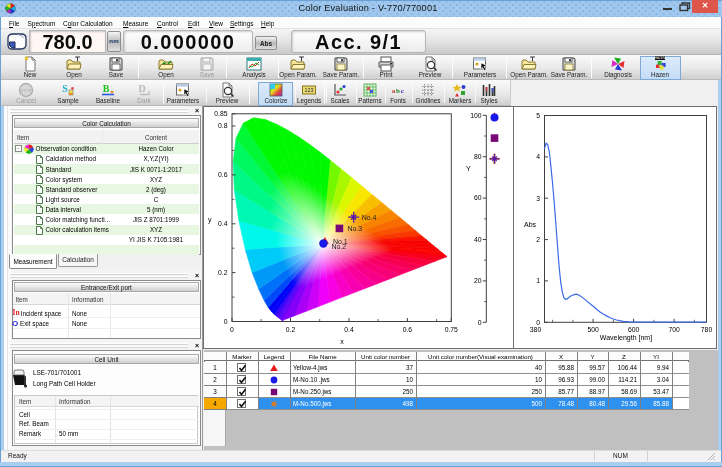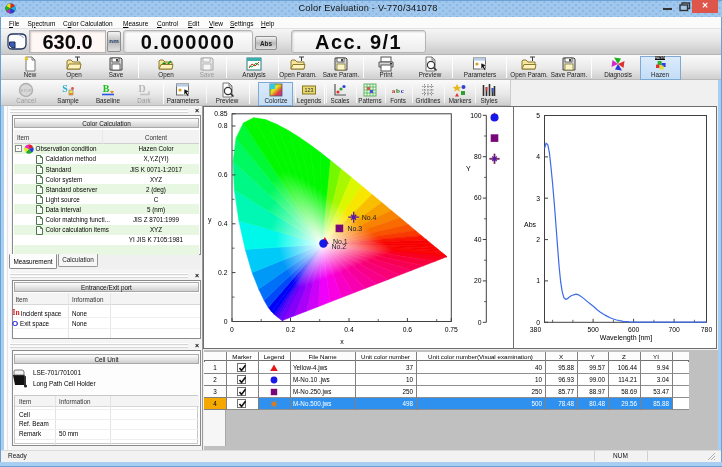--- a/index.html
+++ b/index.html
@@ -23,21 +23,21 @@
 
 <svg class="abs" style="left:5px;top:3px;" width="11" height="11" viewBox="0 0 11 11">
  <circle cx="5.5" cy="5.5" r="5" fill="#222"></circle>
  <path d="M5.5 5.5 L5.5 .5 A5 5 0 0 1 9.8 3 Z" fill="#e82020"></path>
  <path d="M5.5 5.5 L9.8 3 A5 5 0 0 1 9.8 8 Z" fill="#18b0e8"></path>
  <path d="M5.5 5.5 L9.8 8 A5 5 0 0 1 5.5 10.5 Z" fill="#2040e0"></path>
  <path d="M5.5 5.5 L5.5 10.5 A5 5 0 0 1 1.2 8 Z" fill="#b030c0"></path>
  <path d="M5.5 5.5 L1.2 8 A5 5 0 0 1 1.2 3 Z" fill="#20b020"></path>
  <path d="M5.5 5.5 L1.2 3 A5 5 0 0 1 5.5 .5 Z" fill="#e8e820"></path>
 </svg>
-<div class="abs" style="left:14px;top:3px;width:708px;text-align:center;font-size:9.2px;letter-spacing:0.2px;color:#111;">Color Evaluation - V-770/341078</div>
+<div class="abs" style="left:14px;top:3px;width:708px;text-align:center;font-size:9.2px;letter-spacing:0.2px;color:#111;">Color Evaluation - V-770/770001</div>
 <div class="abs" style="left:663px;top:8px;width:9px;height:2px;background:#333;"></div>
 <svg class="abs" style="left:679px;top:2px;" width="12" height="10" viewBox="0 0 12 10">
     <path d="M3 2.5 L3 1 L10.5 1 L10.5 6.5 L9 6.5" fill="none" stroke="#333" stroke-width="1.4"></path>
     <rect x="1" y="3" width="7.5" height="5.5" fill="#a0c8ee" stroke="#333" stroke-width="1.4"></rect>
   </svg>
 <div class="abs" style="left:692px;top:0;width:26px;height:13px;background:#dd5649;color:#fff;text-align:center;font-size:8px;line-height:12px;font-weight:bold;">✕</div>
 
 <div class="abs" style="left:1px;top:17px;width:720px;height:12px;background:#fbfbfb;border-bottom:1px solid #e3e3e3;"></div>
 <div class="abs" style="left:9px;top:19.5px;font-size:6.5px;"><u>F</u>ile</div>
 <div class="abs" style="left:27.5px;top:19.5px;font-size:6.5px;">S<u>p</u>ectrum</div>
@@ -49,21 +49,21 @@
 <div class="abs" style="left:230px;top:19.5px;font-size:6.5px;"><u>S</u>ettings</div>
 <div class="abs" style="left:261px;top:19.5px;font-size:6.5px;"><u>H</u>elp</div>
 
 <div class="abs" style="left:1px;top:29px;width:720px;height:26px;background:linear-gradient(#f5f5f5,#e6e6e6 45%,#c9c9c9);border-bottom:1px solid #b5b5b5;"></div>
 <svg class="abs" style="left:5px;top:31px;" width="23" height="22" viewBox="0 0 23 22">
  <path d="M3 7 Q3 3 8 3 L16 3 Q21 3 21 7 L21 13 Q21 18 16 18 L7 18 Q3 18 3 14 Z" fill="#fdfdfd" stroke="#25355e" stroke-width="1.3"></path>
  <path d="M4.5 11 L10 11 L10 17 Q6.5 17.5 4.5 14.5 Z" fill="#3a5cb8" stroke="#1c2c58" stroke-width="1"></path>
  <path d="M13 3.5 Q17 4 18.5 7" fill="none" stroke="#8a96b8" stroke-width="1"></path>
 </svg>
 <div class="abs" style="left:29px;top:30px;width:77px;height:23px;background:#fff7f5;border:1px solid #b5b5b5;box-shadow:inset 1px 1px 2px #d0c4c4;"></div>
-<div class="abs" style="left:29px;top:30.5px;width:77px;text-align:center;font-size:20px;font-weight:bold;letter-spacing:0px;color:#0a0a0a;">630.0</div>
+<div class="abs" style="left:29px;top:30.5px;width:77px;text-align:center;font-size:20px;font-weight:bold;letter-spacing:0px;color:#0a0a0a;">780.0</div>
 <div class="abs" style="left:107px;top:31px;width:14px;height:21px;background:linear-gradient(#f4f4f4,#b9b9b9 52%,#dfdfdf);border:1px solid #8e8e8e;border-radius:2px;"></div>
 <div class="abs" style="left:107px;top:37px;width:14px;text-align:center;font-size:6.2px;font-weight:bold;color:#1d3a66;">nm</div>
 <div class="abs" style="left:123px;top:30px;width:130px;height:23px;background:linear-gradient(#fefefe,#ececec);border:1px solid #b5b5b5;border-radius:3px;box-shadow:inset 1px 1px 2px #cfcfcf;"></div>
 <div class="abs" style="left:123px;top:30.5px;width:130px;text-align:center;font-size:20px;font-weight:bold;letter-spacing:1.4px;color:#0a0a0a;">0.000000</div>
 <div class="abs" style="left:255px;top:36px;width:22px;height:14px;background:linear-gradient(#f4f4f4,#b9b9b9 52%,#dfdfdf);border:1px solid #8e8e8e;border-radius:2px;"></div>
 <div class="abs" style="left:255px;top:39.5px;width:22px;text-align:center;font-size:6.4px;font-weight:bold;color:#222;">Abs</div>
 <div class="abs" style="left:291px;top:30px;width:135px;height:23px;background:linear-gradient(#fefefe,#ececec);border:1px solid #b5b5b5;border-radius:3px;box-shadow:inset 1px 1px 2px #cfcfcf;"></div>
 <div class="abs" style="left:291px;top:30.5px;width:135px;text-align:center;font-size:20px;font-weight:bold;letter-spacing:1.4px;color:#0a0a0a;">Acc. 9/1</div>
 
 <div class="abs" style="left:1px;top:55px;width:720px;height:25px;background:linear-gradient(#fafafa,#e9e9e9 55%,#cfcfcf);border-bottom:1px solid #b9b9b9;"></div>

